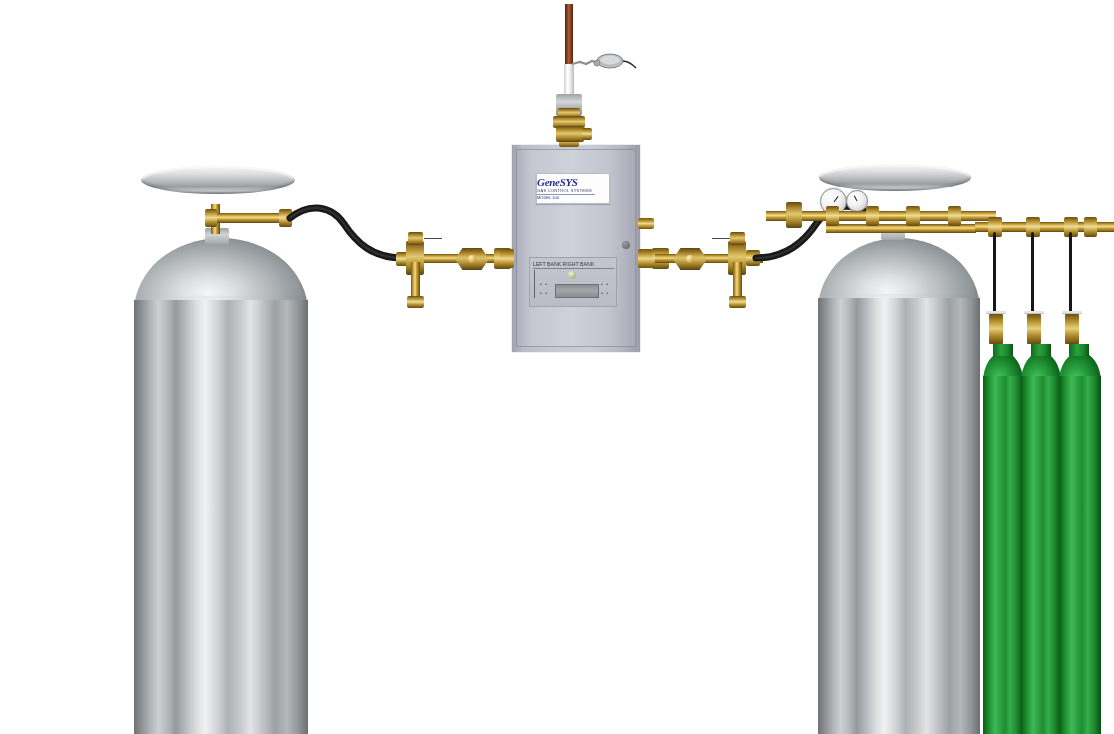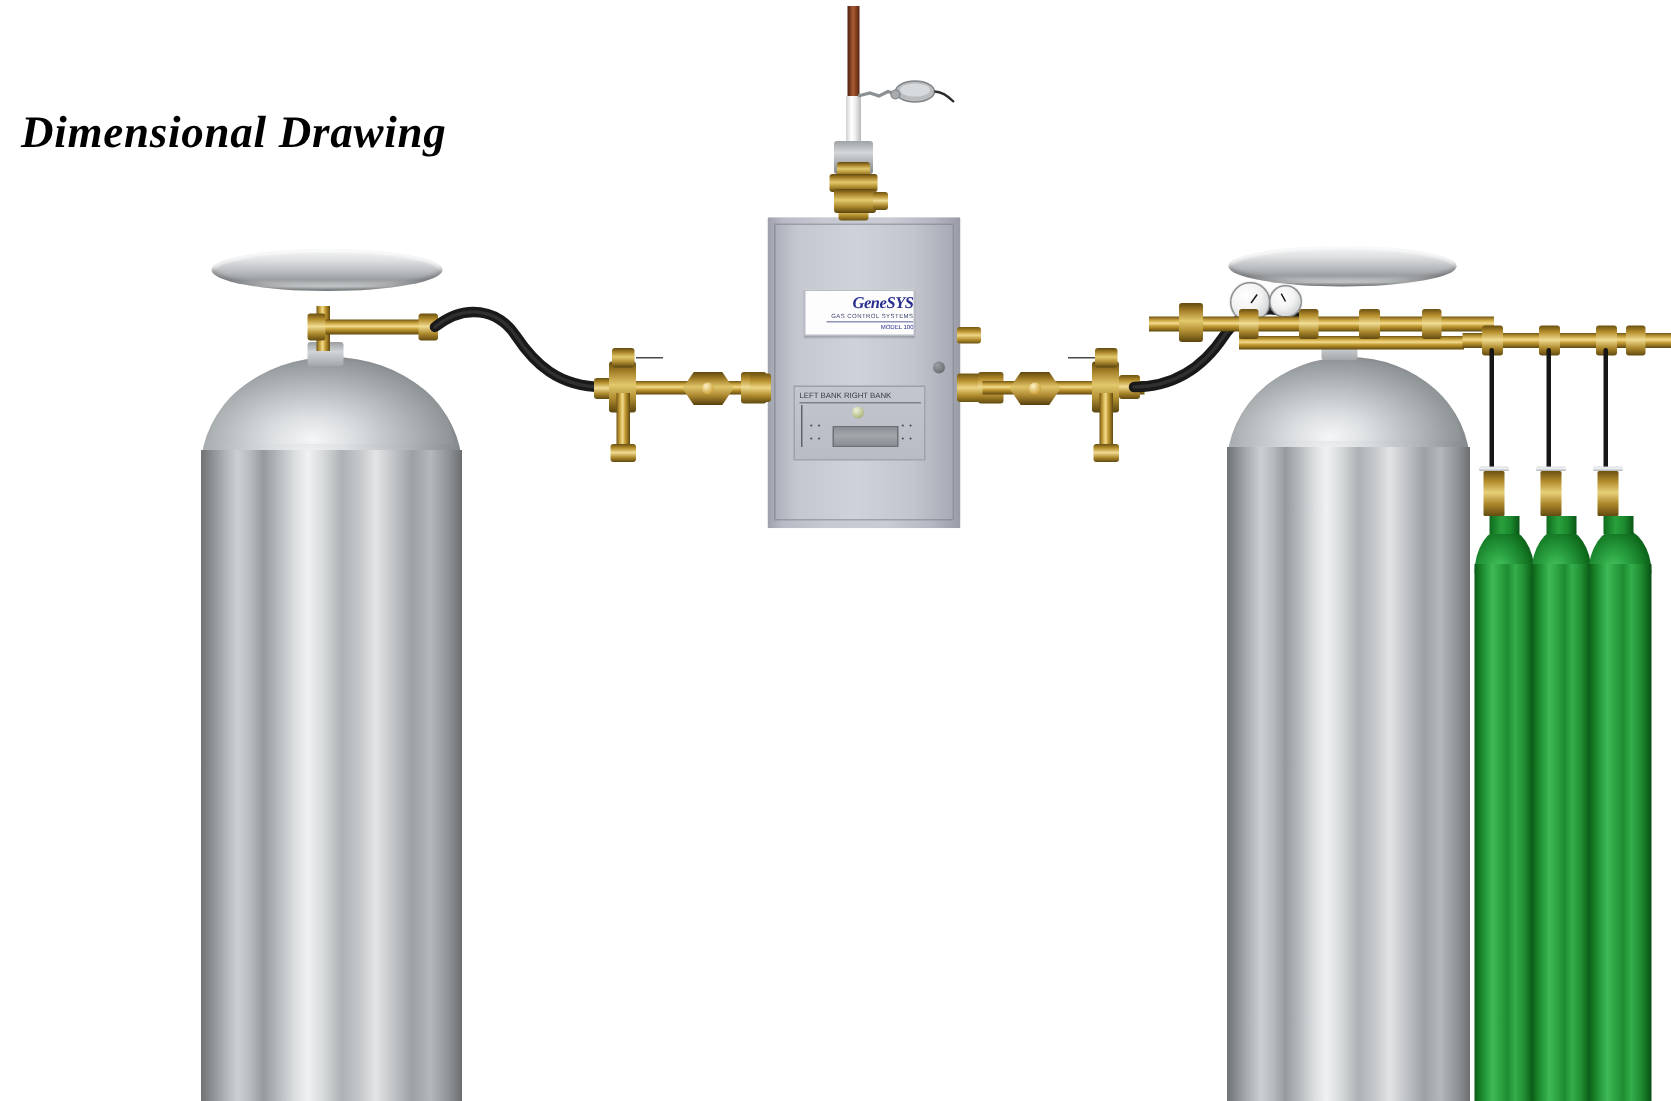--- a/index.html
+++ b/index.html
@@ -37,21 +37,21 @@
 
   
   #panel{position:absolute;left:512px;top:145px;width:128px;height:207px;
       background:linear-gradient(to right,#9fa2ad 0%,#b9bcc6 8%,#c6c9d2 30%,#c9ccd5 62%,#b4b7c1 86%,#9a9da8 100%);
       border:1px solid #8d90 9a;box-shadow:0 0 1px rgba(0,0,0,.4);}
   #panel .pbody{position:absolute;left:4px;top:4px;right:4px;bottom:5px;
       background:linear-gradient(to right,#aeb1bb 0%,#c4c7d0 12%,#cfd2da 45%,#c2c5ce 78%,#a8abb5 100%);
       border:1px solid rgba(120,123,133,.55);}
   #logoplate{position:absolute;left:24px;top:28px;width:72px;height:29px;background:#fdfdfd;
       border:1px solid #b9bcc4;box-shadow:0 1px 1px rgba(0,0,0,.18);
-      display:flex;flex-direction:column;align-items:flex-end;justify-content:center;overflow:hidden;margin-top:20px;}
+      display:flex;flex-direction:column;align-items:flex-start;justify-content:center;overflow:hidden;}
   #logoplate .l1{font-family:"Liberation Serif",serif;font-weight:bold;font-style:italic;
       font-size:11px;line-height:11px;color:#2a2f8f;letter-spacing:-0.3px;}
   #logoplate .l2{font-size:4px;line-height:5px;color:#3a3f6a;letter-spacing:.3px;}
   #logoplate .l3{font-size:4px;line-height:5px;color:#2a2f8f;}
   #logoplate .rule{width:58px;height:1px;background:#8f93b8;margin-top:1px;}
 
   #faceplate{position:absolute;left:17px;top:112px;width:86px;height:48px;
       background:linear-gradient(to bottom,#c3c6ce,#b9bcc5);border:1px solid rgba(140,143,152,.6);}
   #faceplate .ftext{position:absolute;left:3px;top:3px;right:2px;height:7px;
       font-size:5.2px;line-height:7px;color:#3a3d46;white-space:nowrap;overflow:hidden;
@@ -101,21 +101,20 @@
   .gauge .needle{position:absolute;left:50%;top:50%;width:1px;height:7px;background:#1a1a1a;
       transform-origin:50% 100%;transform:translate(-50%,-100%) rotate(36deg);}
   .tag{position:absolute;font-size:4px;color:#2a2a2a;line-height:5px;white-space:nowrap;}
   .leader{position:absolute;background:#4a4a4a;}
 </style>
 </head>
 <body>
 
 <div id="stage">
 
-  <div id="title">Dimensional Drawing</div>
 
   <div class="tank" style="left:134px;top:238px;width:174px;height:496px;">
     <div class="dome" style="top:0;height:74px;"></div>
     <div class="body" style="top:62px;height:434px;"></div>
   </div>
 
   <div class="abs" style="left:140px;top:240px;width:162px;height:56px;border-radius:50% 50% 0 0/100% 100% 0 0;
               background:radial-gradient(ellipse 68% 115% at 42% 95%,#f4f6f7 0%,#dcdfe1 25%,#bcc0c3 50%,#9aa0a3 75%,#7d8184 100%);"></div>
 
   <div class="post" style="left:151px;top:186px;width:9px;height:88px;"></div>

